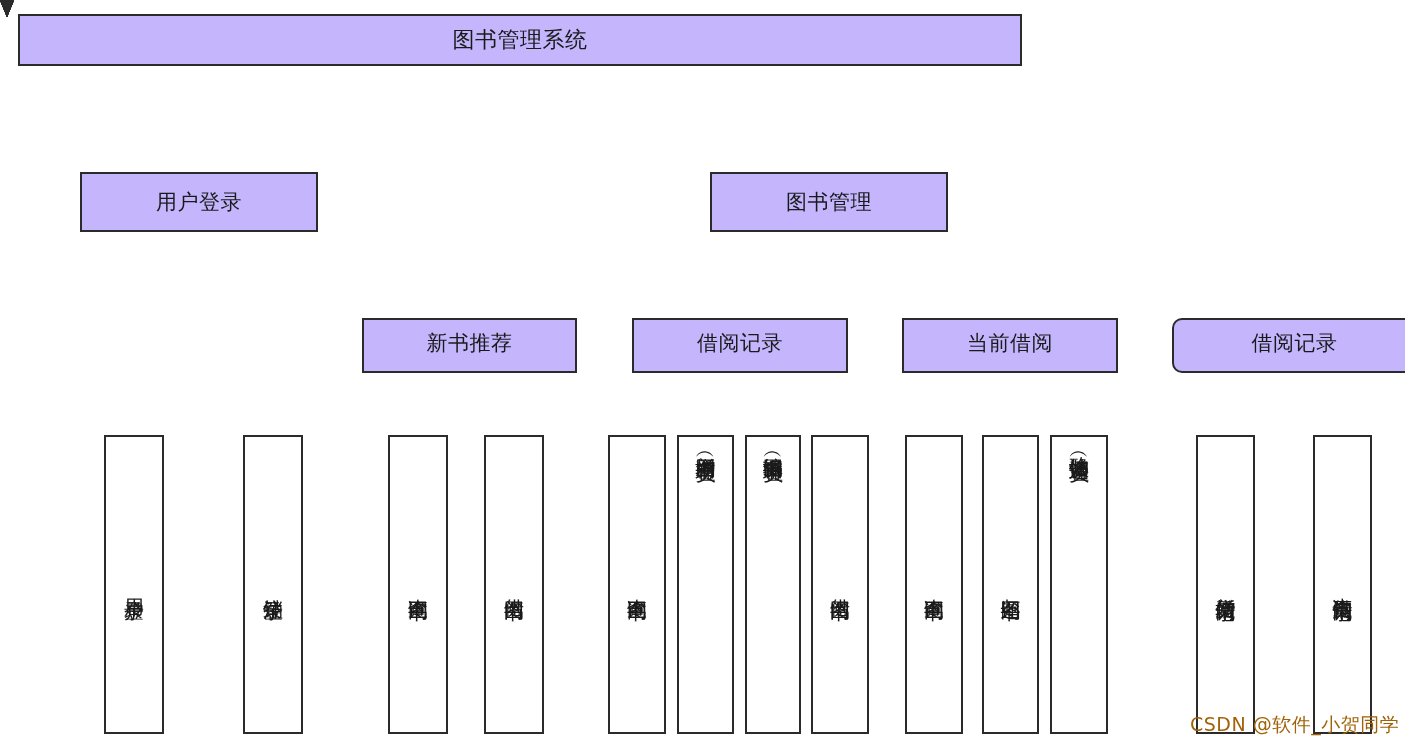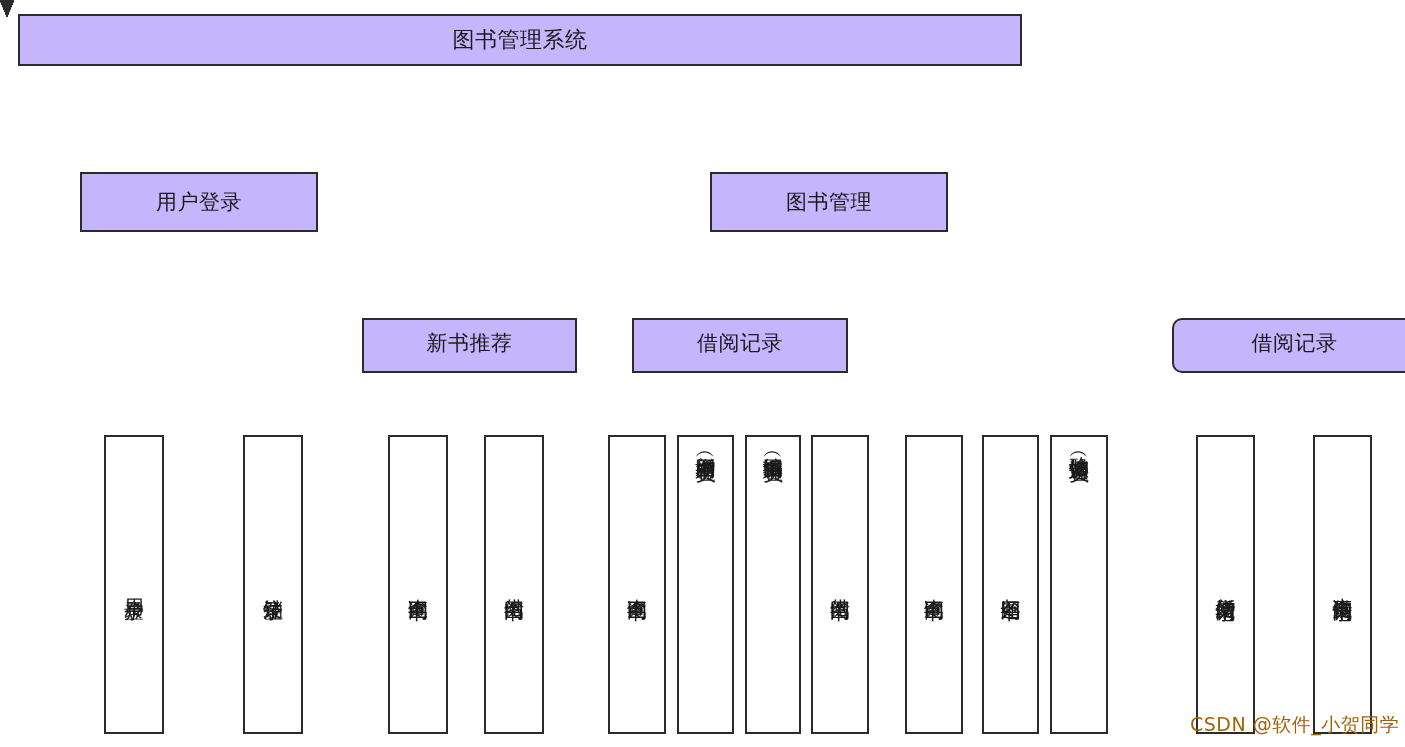--- a/index.html
+++ b/index.html
@@ -154,20 +154,23 @@
   <div class="node lvl2" style="left: 710px; top: 172px; width: 238px; height: 60px;">
     <span class="node-label">图书管理</span>
   </div>
 
   <div class="node lvl3" style="left: 362px; top: 318px; width: 215px; height: 55px;">
     <span class="node-label">新书推荐</span>
   </div>
   <div class="node lvl3" style="left: 632px; top: 318px; width: 216px; height: 55px;">
     <span class="node-label">借阅记录</span>
   </div>
+  <div class="node lvl3" style="left: 902px; top: 318px; width: 216px; height: 55px;">
+    <span class="node-label">当前借阅</span>
+  </div>
   <div class="node lvl3" style="left: 1172px; top: 318px; width: 245px; height: 55px; border-radius: 10px;">
     <span class="node-label">借阅记录</span>
   </div>
 
   <div class="leaf mid" style="left: 104px; top: 435px; width: 60px; height: 299px;">
     <span class="leaf-label">用户登录</span>
   </div>
   <div class="leaf mid" style="left: 243px; top: 435px; width: 60px; height: 299px;">
     <span class="leaf-label">注销登录</span>
   </div>

